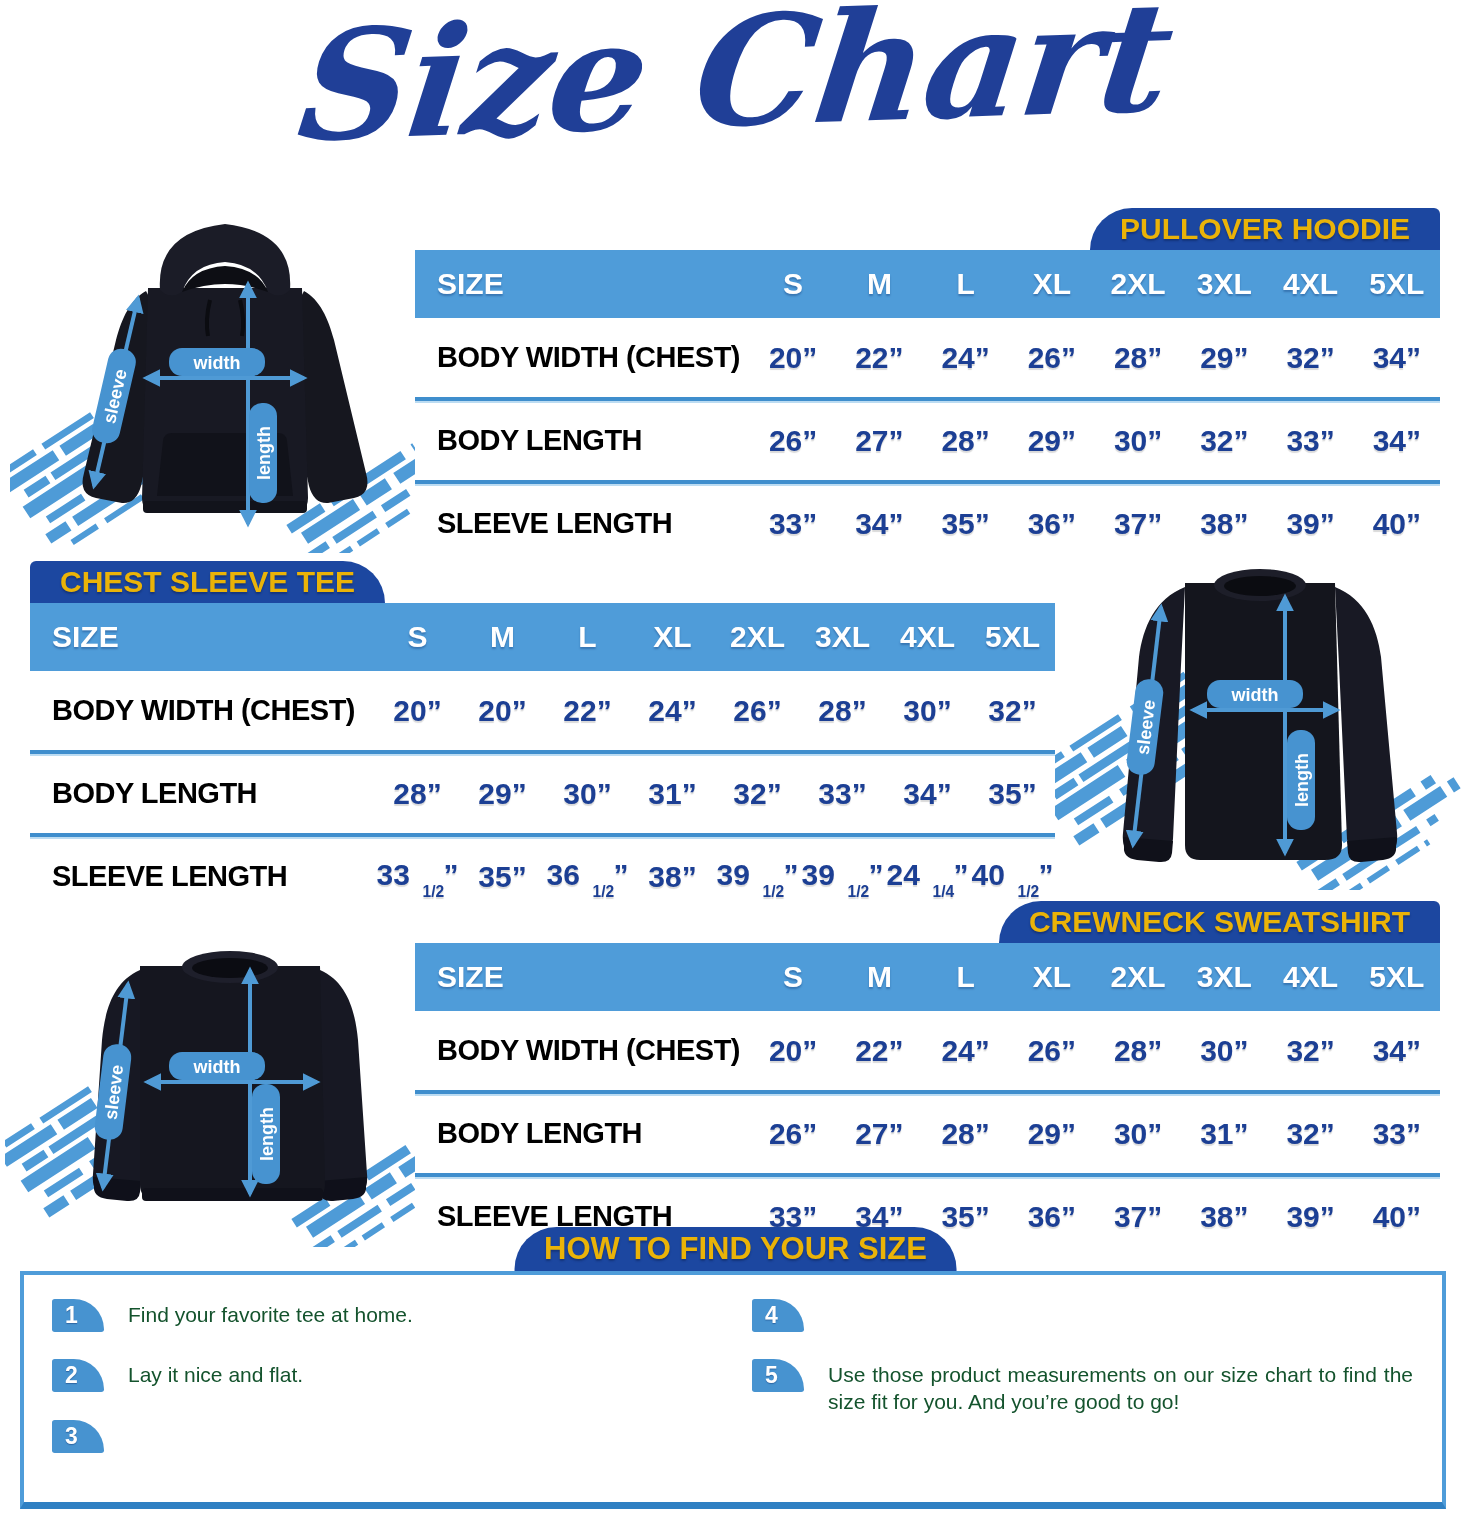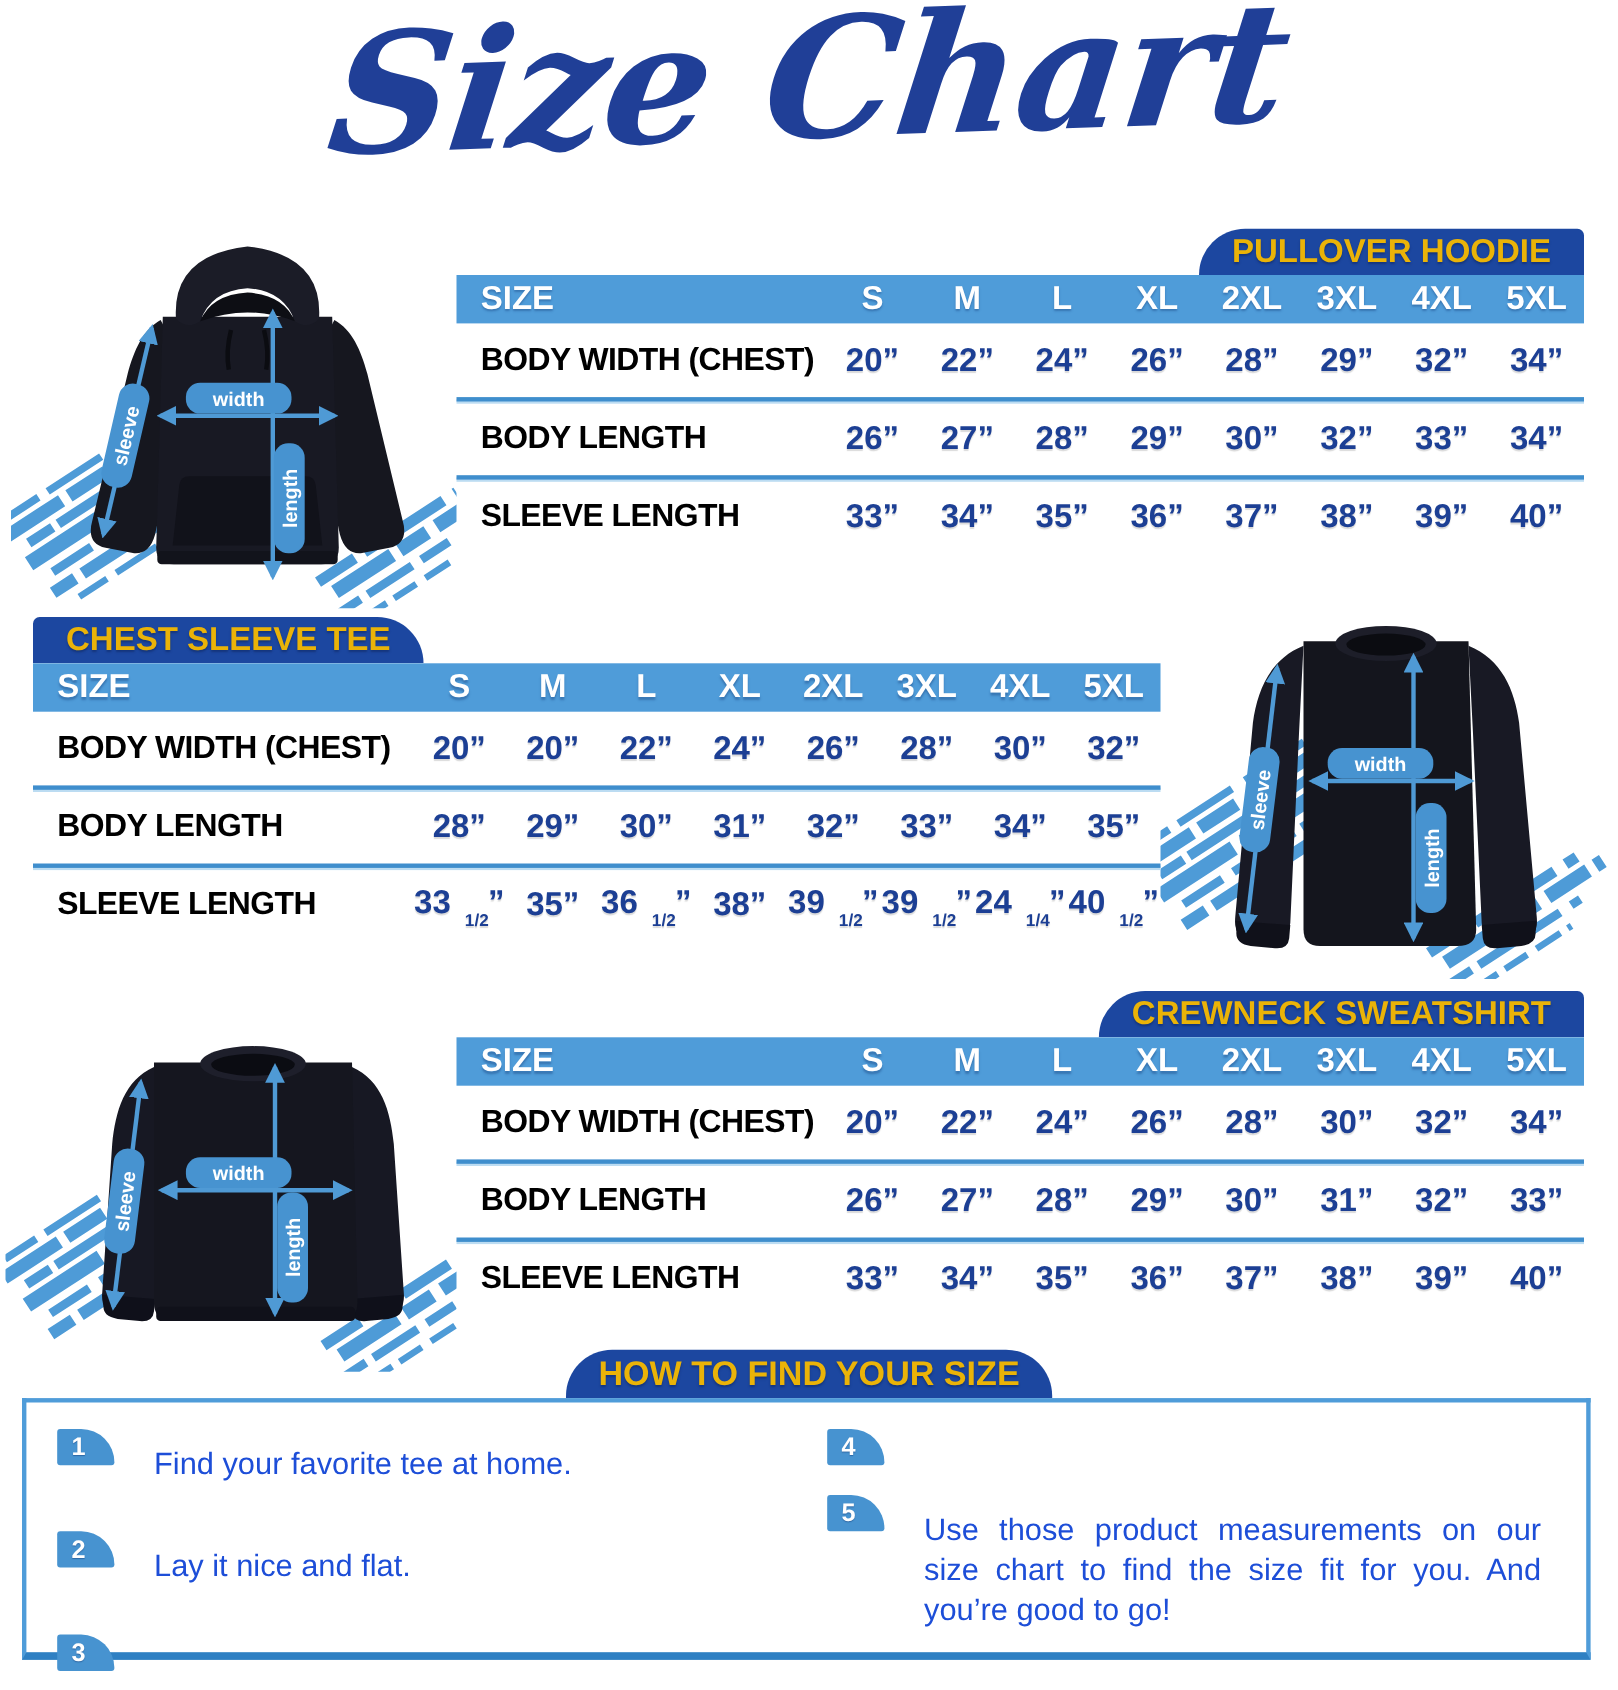--- a/index.html
+++ b/index.html
@@ -26,45 +26,45 @@
   .pos-hoodie-badge{right:31px;top:208px;}
   .pos-tee-badge{left:30px;top:561px;}
   .pos-crew-badge{right:31px;top:901px;}
   .pos-howto-badge{left:50%;transform:translateX(-50%);top:1227px;height:60px;line-height:44px;font-size:31px;}
   
   .size-table{position:absolute;width:1025px;background:#fff;}
   .pos-hoodie-table{left:415px;top:250px;--lc:335px;}
   .pos-tee-table{left:30px;top:603px;--lc:345px;}
   .pos-crew-table{left:415px;top:943px;--lc:335px;}
   .thead,.trow{display:grid;grid-template-columns:var(--lc) repeat(8,1fr);align-items:center;}
-  .thead{background:#4f9cd9;height:44px;}
+  .thead{background:#4f9cd9;height:68px;}
   .hcell{color:#fff;font-weight:bold;font-size:30px;text-align:center;text-shadow:0 2px 2px rgba(20,60,120,.4);}
   .hcell.label-col{text-align:left;padding-left:22px;}
-  .trow{height:67px;}
+  .trow{height:79px;}
   .cell{font-weight:bold;font-size:29px;}
   .cell.label-col{color:#000;text-align:left;padding-left:22px;letter-spacing:-0.5px;}
   .cell.val{color:#1c3f94;text-align:center;font-size:30px;text-shadow:0 2px 1px rgba(0,0,0,.15);}
   .cell.val sub.frac{font-size:0.52em;position:relative;top:0.35em;left:0.05em;font-weight:bold;margin-left:12px;}
   .divider{height:4px;background:#3f8ecd;box-shadow:0 2px 0 #bcdcf2;}
   
   .howto-box{
     position:absolute;left:20px;top:1271px;width:1426px;height:238px;background:#fff;
     border:4px solid #4f9cd9;border-bottom:7px solid #2f80c3;box-sizing:border-box;
   }
   .howto-col{position:absolute;top:22px;}
   .howto-col.left{left:28px;width:655px;}
   .howto-col.right{left:728px;width:665px;}
   .step{display:flex;align-items:flex-start;gap:20px;margin-bottom:25px;}
   .step-num{
     flex:none;width:52px;height:33px;margin-top:2px;background:#4793d0;color:#fff;
     font-weight:bold;font-size:23px;border-radius:3px 33px 3px 3px;
     padding-left:13px;box-sizing:border-box;display:flex;align-items:center;
     text-shadow:0 1px 1px rgba(20,60,120,.5);
   }
-  .step-text{margin:16px;font-size:28px;line-height:1.3;color:#1d4ed8;text-align:justify;}
+  .step-text{margin:4px;font-size:21px;line-height:1.3;color:#14532d;text-align:justify;}
   
   .illus{position:absolute;}
   .illus-hoodie{left:10px;top:188px;}
   .illus-tee{left:1045px;top:505px;}
   .illus-crew{left:5px;top:872px;}
   .pill-text{fill:#fff;font-family:"Liberation Sans",sans-serif;font-weight:bold;font-size:18px;text-anchor:middle;}
 </style>
 </head>
 <body>
 

